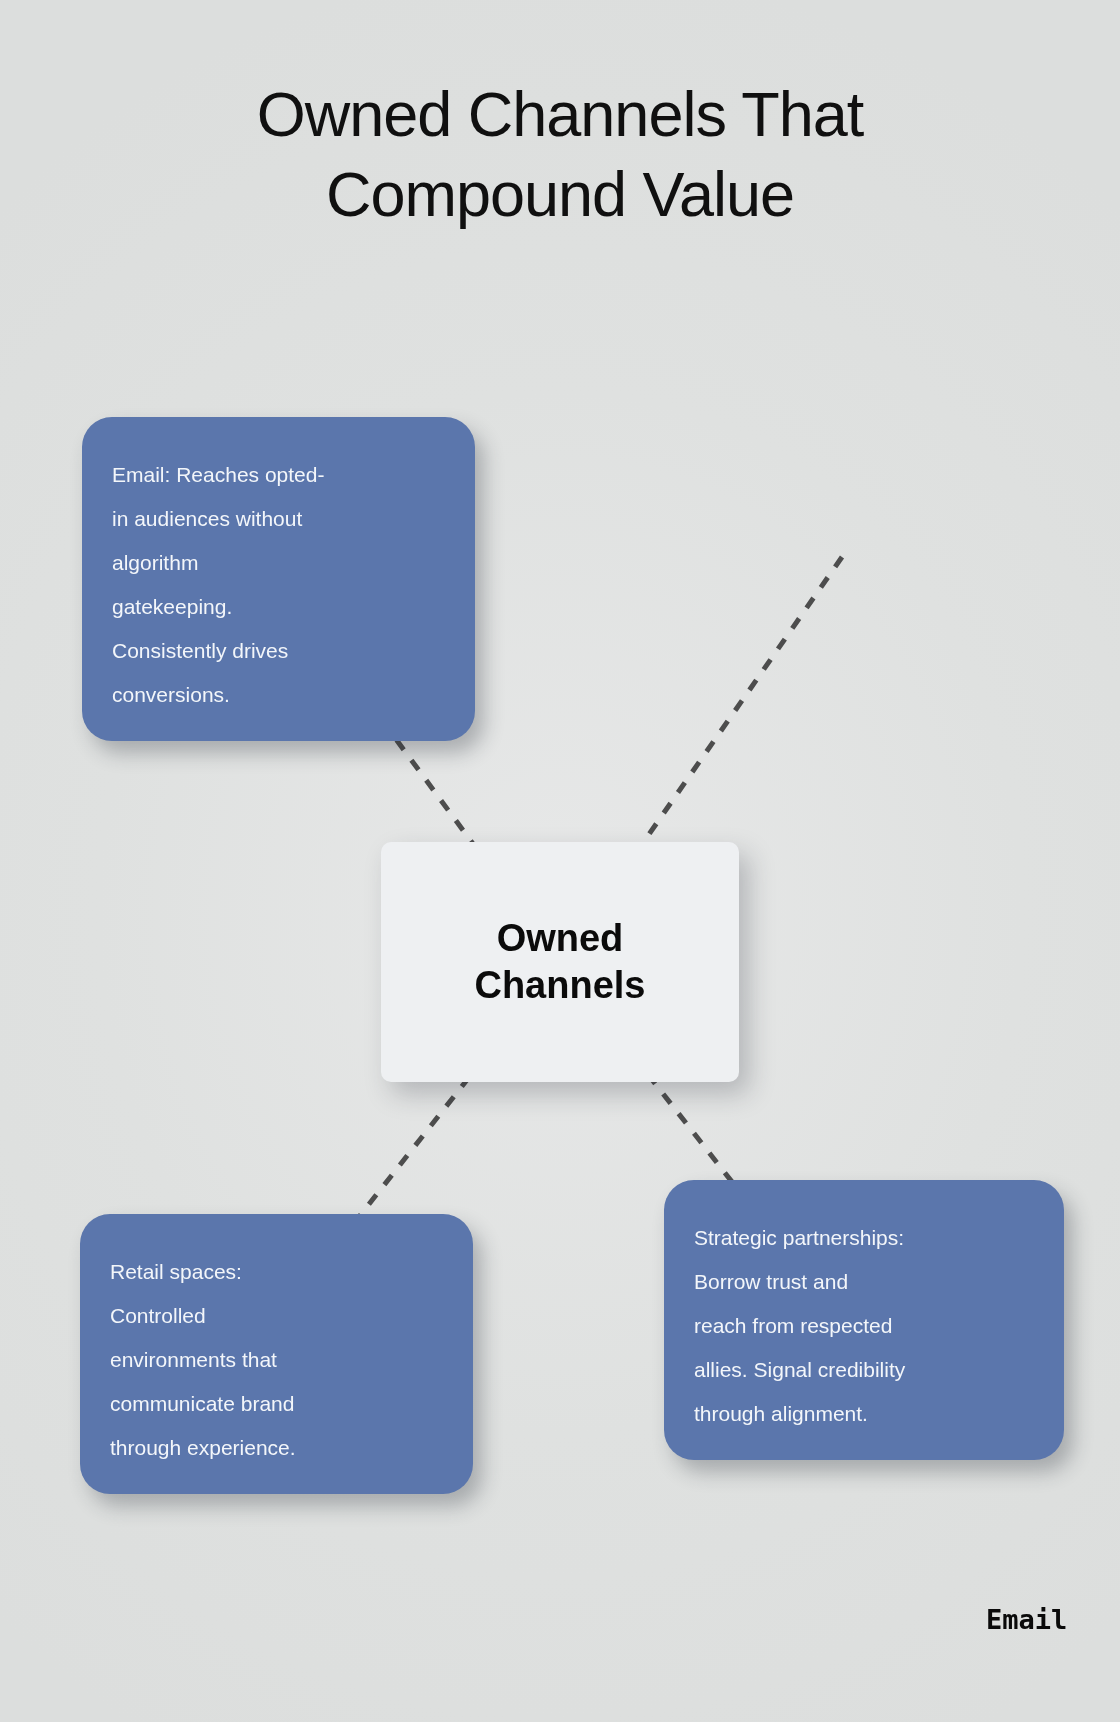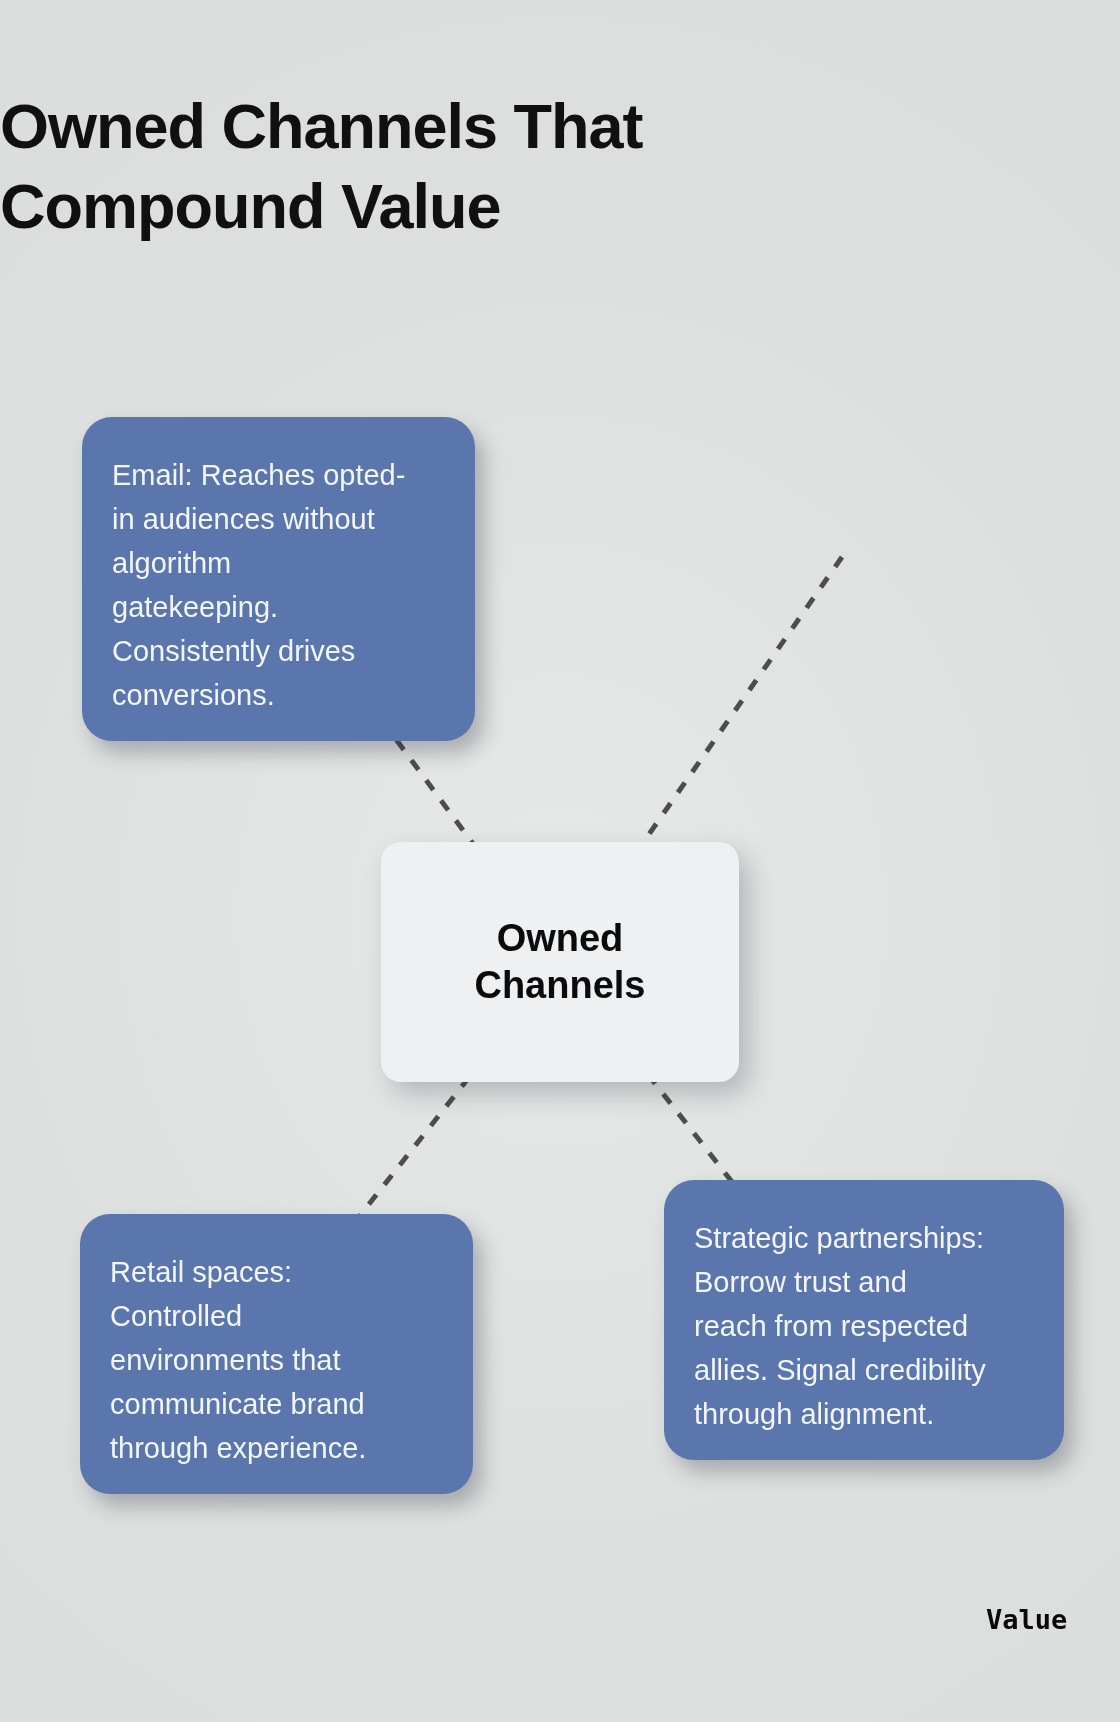--- a/index.html
+++ b/index.html
@@ -11,28 +11,28 @@
     position: relative;
     width: 1120px;
     height: 1722px;
     margin: 0 auto;
     overflow: hidden;
     background: radial-gradient(75% 55% at 50% 53%, #e7e8e8 0%, #dfe1e0 55%, #dcdedd 100%);
     font-family: "Liberation Sans", sans-serif;
   }
   .title {
     position: absolute;
-    top: 86px;
+    top: 74px;
     left: 0;
     width: 1120px;
     margin: 0;
-    text-align: left;
+    text-align: center;
     font-size: 63px;
     line-height: 80px;
-    font-weight: 700;
+    font-weight: 400;
     letter-spacing: -1px;
     color: #101010;
     white-space: pre-line;
   }
   .connectors {
     position: absolute;
     top: 0;
     left: 0;
     z-index: 1;
   }
@@ -40,39 +40,39 @@
     position: absolute;
     z-index: 2;
     box-sizing: border-box;
     background: #5b76ac;
     border-radius: 30px;
     padding: 36px 30px 24px 30px;
     box-shadow: 9px 12px 20px rgba(40, 45, 55, 0.30);
   }
   .node p {
     margin: 0;
-    font-size: 29px;
+    font-size: 21px;
     line-height: 44px;
     color: #f3f6fa;
     white-space: pre-line;
   }
   .node-tl { left: 82px;  top: 417px;  width: 393px; }
   .node-tr { left: 642px; top: 417px;  width: 400px; }
   .node-bl { left: 80px;  top: 1182px; width: 393px; margin-top: 32px; }
   .node-br { left: 664px; top: 1180px; width: 400px; }
   .center-box {
     position: absolute;
     z-index: 3;
     left: 381px;
     top: 842px;
     width: 358px;
     height: 240px;
     box-sizing: border-box;
     background: #eef0f2;
-    border-radius: 20px;
+    border-radius: 10px;
     box-shadow: 10px 12px 26px rgba(40, 45, 55, 0.25);
     display: flex;
     align-items: center;
     justify-content: center;
   }
   .center-box .center-label {
     text-align: center;
     font-size: 38px;
     line-height: 47px;
     font-weight: 700;
@@ -130,15 +130,15 @@
 reach from respected
 allies. Signal credibility
 through alignment.</p>
   </div>
 
   <div class="center-box">
     <div class="center-label">Owned
 Channels</div>
   </div>
 
-  <div class="watermark">Value</div>
+  <div class="watermark">Email</div>
 
 </div>
 
 </body></html>

